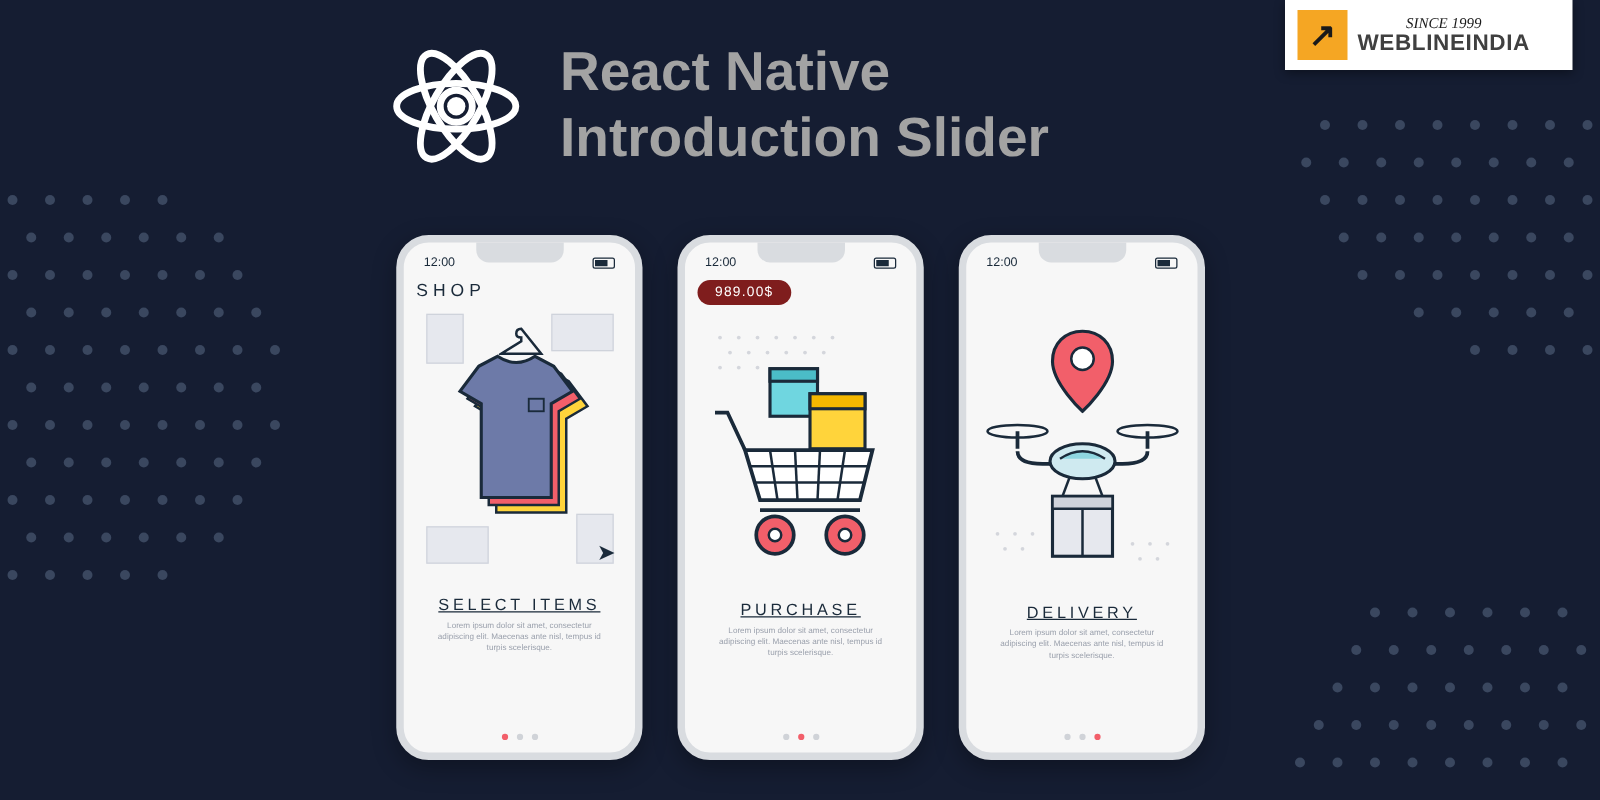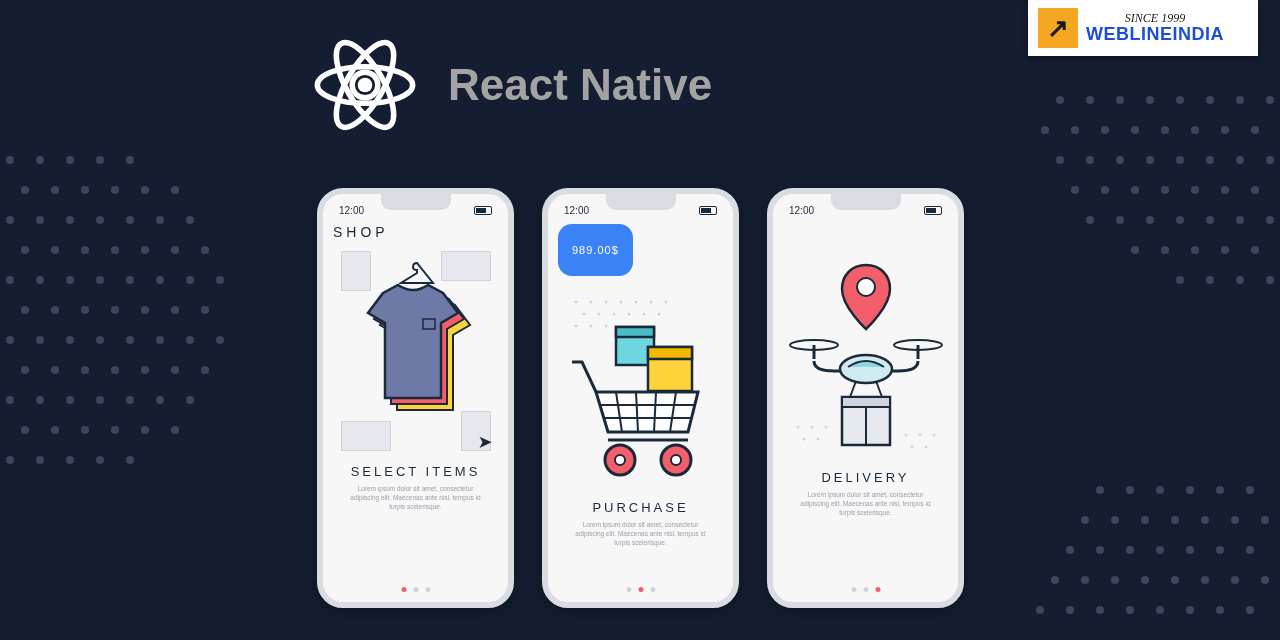--- a/index.html
+++ b/index.html
@@ -20,21 +20,21 @@
     display:flex; align-items:center; padding:6px 10px;
     box-shadow:0 2px 8px rgba(0,0,0,0.4);
   }
   .logo-badge .arrow {
     width:40px; height:40px; background:#f5a623; display:flex;
     align-items:center; justify-content:center; font-size:26px; font-weight:bold;
     color:#1a1a1a; margin-right:8px;
   }
   .logo-badge .txt { display:flex; flex-direction:column; line-height:1.05; }
   .logo-badge .since { font-size:12px; font-style:italic; color:#1a1a1a; font-family: Georgia, serif; text-align: center; }
-  .logo-badge .brand { font-size:18px; font-weight:900; color:#1d4ed8; letter-spacing:0.5px; }
+  .logo-badge .brand { font-size:18px; font-weight:900; color:#404040; letter-spacing:0.5px; }
 
   .header { position:absolute; top:30px; left:310px; display:flex; align-items:center; gap:28px; }
   .react-icon { width:110px; height:110px; }
   .react-icon ellipse { fill:none; stroke:#fff; stroke-width:6; }
   .react-icon circle { fill:#fff; }
   .react-icon .core-ring { fill:none; stroke:#fff; stroke-width:6; }
   .title { color:#a3a3a3; font-size:44px; font-weight:700; line-height:1.2; }
 
   .phones { position:absolute; top:188px; left:317px; display:flex; gap:28px; }
   .phone {
@@ -52,25 +52,25 @@
   }
   .statusbar .batt {
     width:18px; height:9px; border:1px solid #1a2a3a; border-radius:2px;
     display:flex; align-items:center; padding:1px;
   }
   .statusbar .batt::after{ content:""; width:10px; height:5px; background:#1a2a3a; }
 
   .screen-top { text-align:left; margin-top:6px; }
   .shop-label { font-size:14px; letter-spacing:4px; color:#1a2a3a; font-weight:400; }
   .price-pill {
-    display:inline-block; background:#3b82f6; color:#fff; font-size:11px;
-    padding:20px 14px; border-radius:14px; letter-spacing:1px;
+    display:inline-block; background:#7f1d1d; color:#fff; font-size:11px;
+    padding:4px 14px; border-radius:14px; letter-spacing:1px;
   }
   .art { height:210px; margin-top:6px; display:flex; align-items:center; justify-content:center; }
-  .caption { text-align:center; margin-top:8px; font-size:13px; letter-spacing:3px; color:#1a2a3a; }
+  .caption { text-align:center; margin-top:20px; font-size:13px; letter-spacing:3px; color:#1a2a3a;text-decoration:underline; }
   .lorem { text-align:center; font-size:6.5px; color:#9aa0ac; line-height:1.35; padding:6px 10px 0; }
   .pager { position:absolute; bottom:10px; left:50%; transform:translateX(-50%); display:flex; gap:7px; }
   .pager span { width:5px; height:5px; border-radius:50%; background:#d0d3d8; }
   .pager span.active { background:#f25f6a; }
 
   
   .shirt-box { position:relative; width:150px; height:200px; }
   .ph-rect { position:absolute; background:#e6e8ee; border:1px solid #cfd3db; }
   .shirt-stack { position:absolute; left:20px; top:22px; width:112px; height:150px; }
   .tee { position:absolute; width:100px; height:120px; }
@@ -263,20 +263,21 @@
 <div class="header">
   <svg class="react-icon" viewBox="0 0 120 120">
     <circle class="core-ring" cx="60" cy="60" r="14"></circle>
     <circle cx="60" cy="60" r="8"></circle>
     <ellipse cx="60" cy="60" rx="52" ry="20"></ellipse>
     <ellipse cx="60" cy="60" rx="52" ry="20" transform="rotate(60 60 60)"></ellipse>
     <ellipse cx="60" cy="60" rx="52" ry="20" transform="rotate(-60 60 60)"></ellipse>
   </svg>
   <div class="title">
     <div>React Native</div>
+    <div>Introduction Slider</div>
   </div>
 </div>
 
 <div class="phones">
 
   <div class="phone">
     <div class="notch"></div>
     <div class="statusbar">
       <span>12:00</span>
       <span class="batt"></span>

